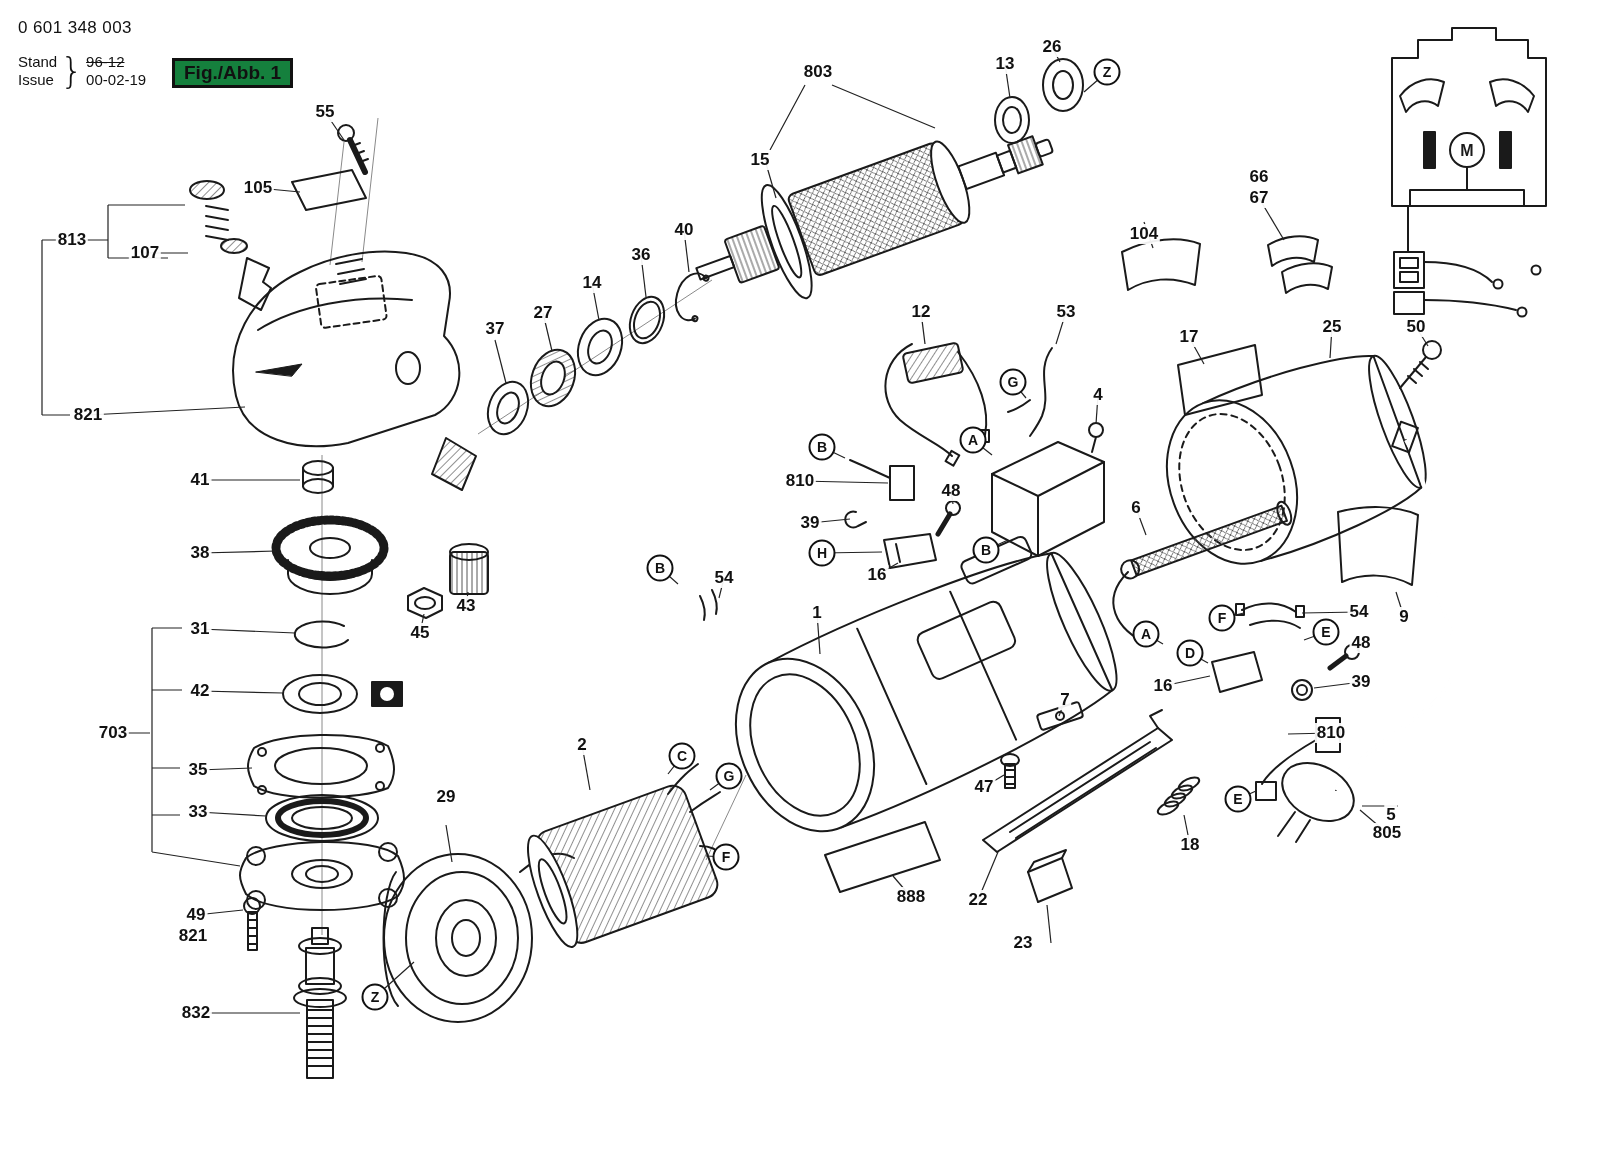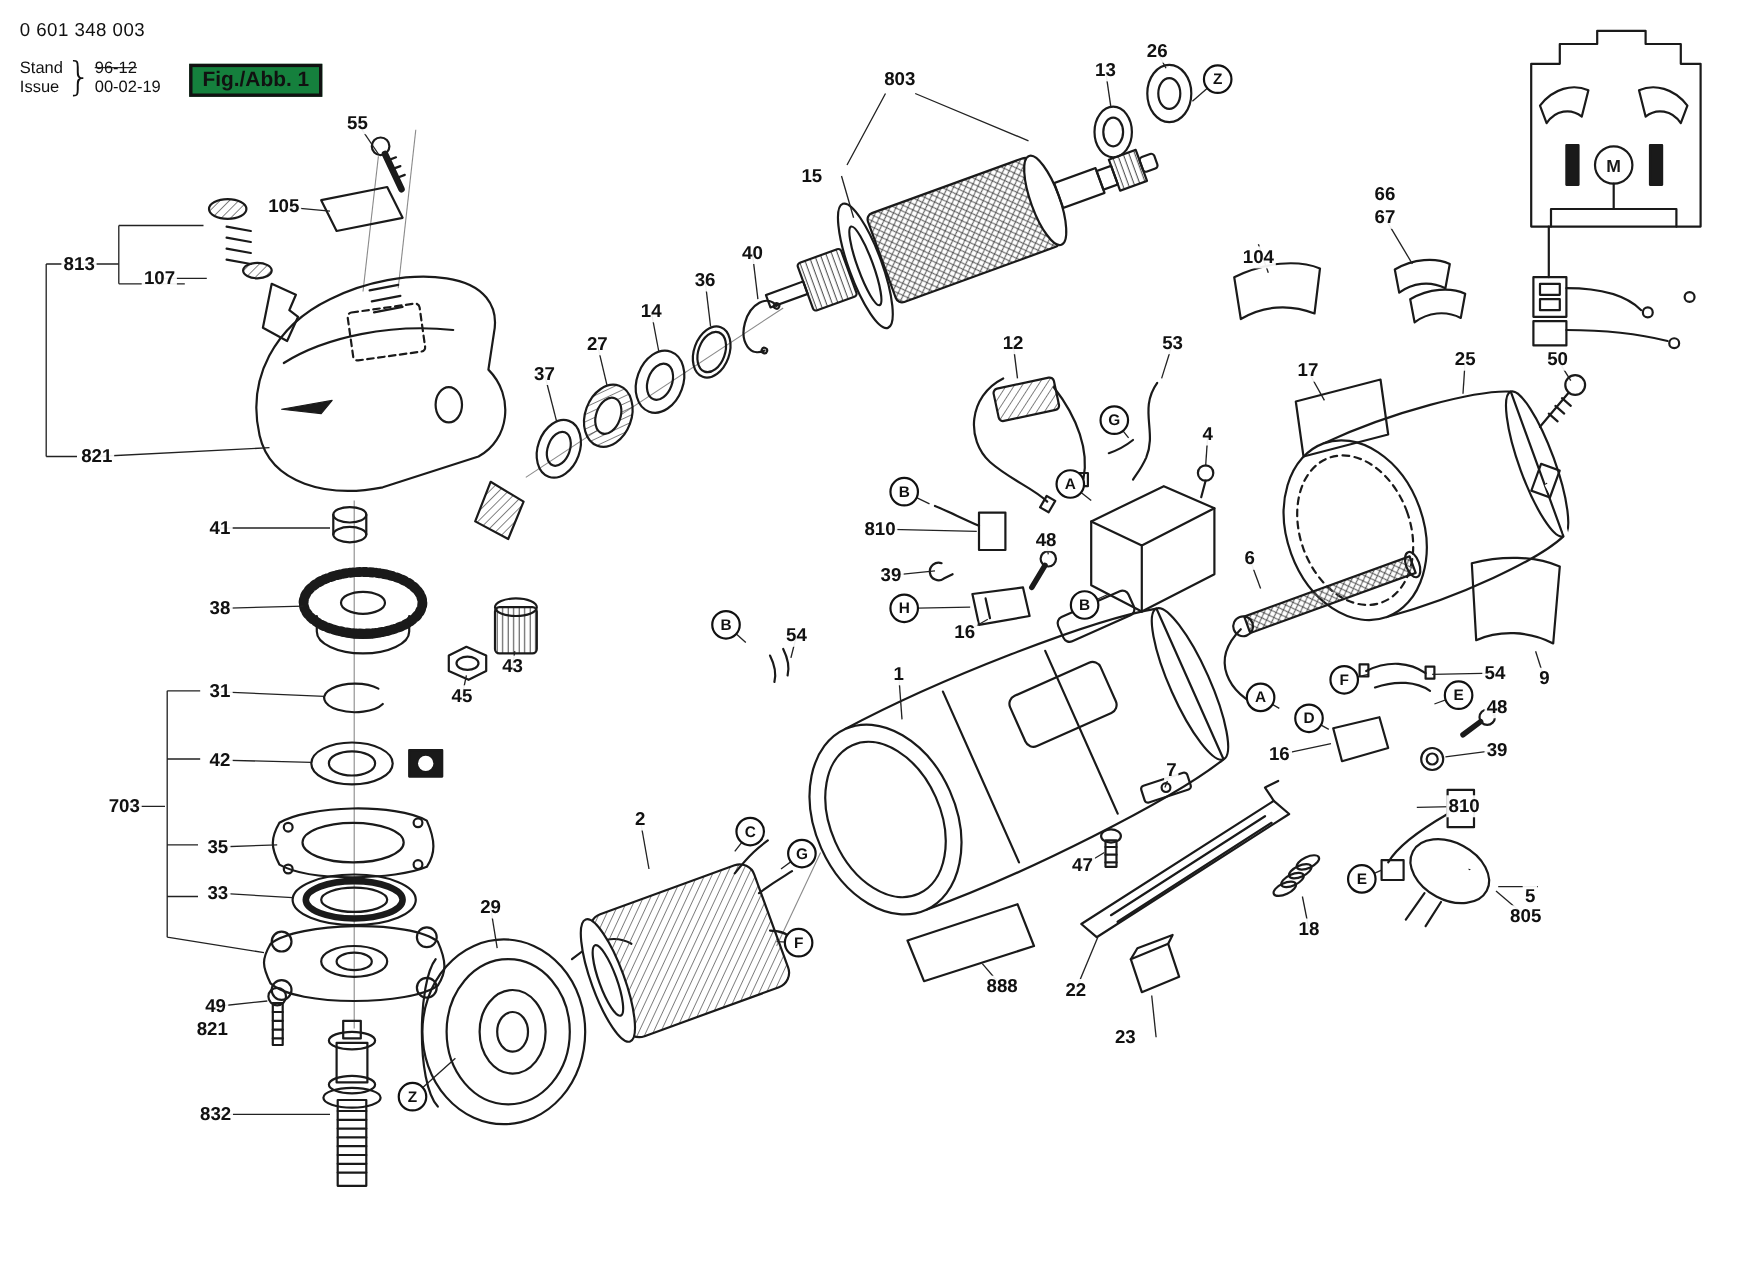--- a/index.html
+++ b/index.html
@@ -397,27 +397,27 @@
       <div class="callout" style="left: 200px; top: 629px;">31</div>
       <div class="callout" style="left: 200px; top: 691px;">42</div>
       <div class="callout" style="left: 113px; top: 733px;">703</div>
       <div class="callout" style="left: 198px; top: 770px;">35</div>
       <div class="callout" style="left: 198px; top: 812px;">33</div>
       <div class="callout" style="left: 196px; top: 915px;">49</div>
       <div class="callout" style="left: 193px; top: 936px;">821</div>
       <div class="callout" style="left: 196px; top: 1013px;">832</div>
       <div class="callout" style="left: 420px; top: 633px;">45</div>
       <div class="callout" style="left: 466px; top: 606px;">43</div>
-      <div class="callout" style="left: 495px; top: 340px;">37</div>
+      <div class="callout" style="left: 495px; top: 329px;">37</div>
       <div class="callout" style="left: 543px; top: 313px;">27</div>
       <div class="callout" style="left: 592px; top: 283px;">14</div>
       <div class="callout" style="left: 641px; top: 255px;">36</div>
       <div class="callout" style="left: 684px; top: 230px;">40</div>
       <div class="callout" style="left: 818px; top: 72px;">803</div>
-      <div class="callout" style="left: 738px; top: 160px;">15</div>
+      <div class="callout" style="left: 760px; top: 160px;">15</div>
       <div class="callout" style="left: 1005px; top: 64px;">13</div>
       <div class="callout" style="left: 1052px; top: 47px;">26</div>
       <div class="callout circled" style="left: 1107px; top: 72px;">Z</div>
       <div class="callout" style="left: 921px; top: 312px;">12</div>
       <div class="callout" style="left: 1066px; top: 312px;">53</div>
       <div class="callout circled" style="left: 1013px; top: 382px;">G</div>
       <div class="callout" style="left: 1098px; top: 395px;">4</div>
       <div class="callout circled" style="left: 973px; top: 440px;">A</div>
       <div class="callout circled" style="left: 822px; top: 447px;">B</div>
       <div class="callout" style="left: 800px; top: 481px;">810</div>
@@ -444,21 +444,21 @@
       <div class="callout circled" style="left: 1190px; top: 653px;">D</div>
       <div class="callout" style="left: 1163px; top: 686px;">16</div>
       <div class="callout" style="left: 1361px; top: 682px;">39</div>
       <div class="callout" style="left: 1361px; top: 643px;">48</div>
       <div class="callout" style="left: 1331px; top: 733px;">810</div>
       <div class="callout circled" style="left: 1238px; top: 799px;">E</div>
       <div class="callout" style="left: 582px; top: 745px;">2</div>
       <div class="callout circled" style="left: 682px; top: 756px;">C</div>
       <div class="callout circled" style="left: 729px; top: 776px;">G</div>
       <div class="callout circled" style="left: 726px; top: 857px;">F</div>
-      <div class="callout" style="left: 446px; top: 825px; text-align: center;">29</div>
+      <div class="callout" style="left: 446px; top: 797px; text-align: center;">29</div>
       <div class="callout circled" style="left: 375px; top: 997px;">Z</div>
       <div class="callout" style="left: 1065px; top: 700px;">7</div>
       <div class="callout" style="left: 984px; top: 787px;">47</div>
       <div class="callout" style="left: 1190px; top: 845px;">18</div>
       <div class="callout" style="left: 911px; top: 897px;">888</div>
       <div class="callout" style="left: 978px; top: 900px;">22</div>
       <div class="callout" style="left: 1023px; top: 943px;">23</div>
       <div class="callout" style="left: 1391px; top: 815px;">5</div>
       <div class="callout" style="left: 1387px; top: 833px;">805</div>
     </div>

